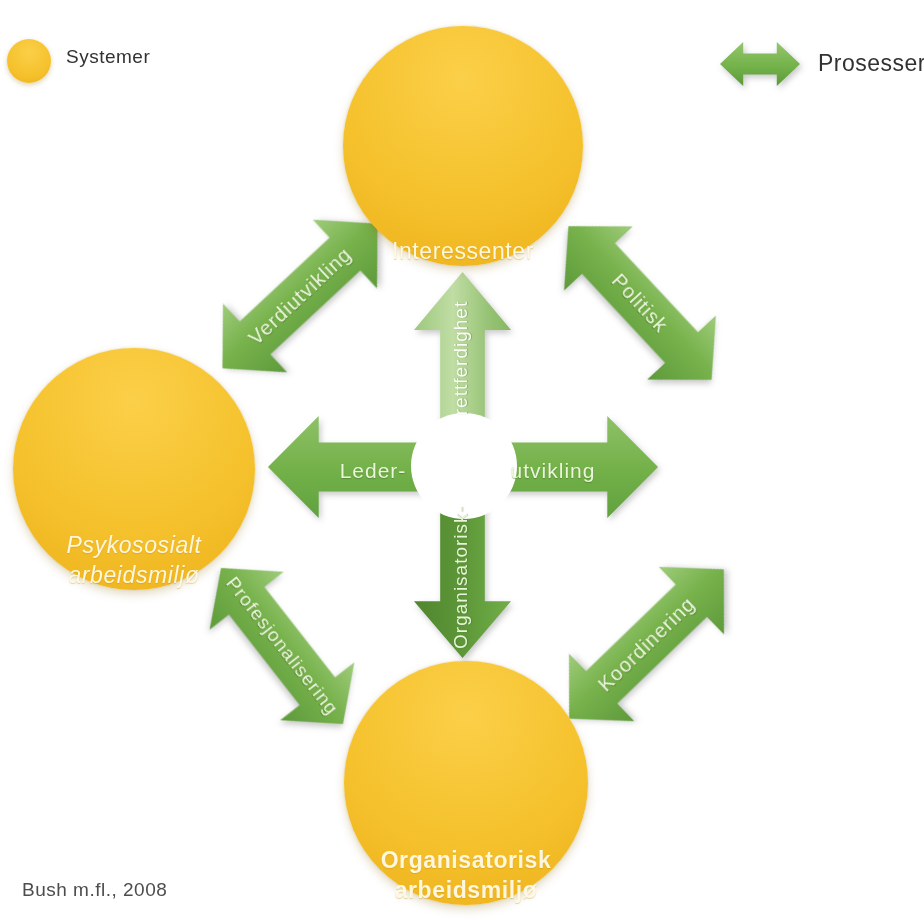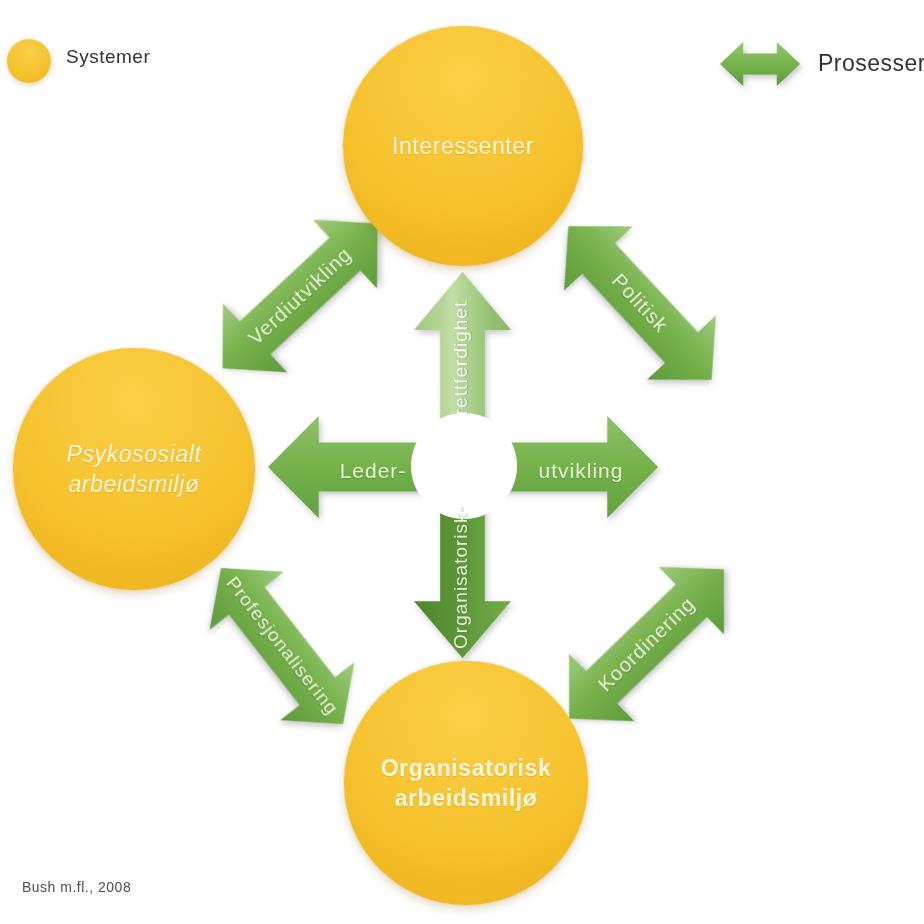--- a/index.html
+++ b/index.html
@@ -4,21 +4,21 @@
 <style>
   html,body{margin:0;padding:0;background:#ffffff;}
   body{font-family:"Liberation Sans", sans-serif;}
   #stage{position:relative;width:924px;height:924px;background:#ffffff;overflow:hidden;}
 
   
   .sys-circle{
     position:absolute;border-radius:50%;
     background:radial-gradient(circle at 50% 22%, #fbcf48 0%, #f5c22d 55%, #edb11c 100%);
     box-shadow:0 4px 10px rgba(140,105,0,0.25), 0 0 2px rgba(150,110,0,0.25);
-    display:flex;flex-direction:column;align-items:center;justify-content:center;
+    display:flex;flex-direction:column;align-items:center;justify-content:flex-end;
     text-align:center;
   }
   .sys-circle .lbl{
     color:rgba(255,250,232,0.95);font-size:23px;line-height:30px;letter-spacing:0.6px;
     text-shadow:0 1px 1px rgba(190,140,0,0.35);
   }
   #circle-top{left:343px;top:26px;width:240px;height:240px;}
   #circle-left{left:13px;top:348px;width:242px;height:242px;font-style:italic;}
   #circle-right{left:668px;top:348px;width:242px;height:242px;}
   #circle-bottom{left:344px;top:661px;width:244px;height:244px;font-weight:bold;}
@@ -63,39 +63,39 @@
   #lbl-organisatorisk{left:461px;top:577px;color:#e8f4d8;}
 
   
   .hlbl{
     position:absolute;transform:translate(-50%,-50%);
     font-size:21px;letter-spacing:1px;color:#eaf5d9;white-space:nowrap;
     text-shadow:0 1px 1px rgba(60,100,30,0.45);
     margin-top:7px;
   }
   #lbl-leder{left:373px;top:464px;}
-  #lbl-utvikling{left:581px;top:464px;}
+  #lbl-utvikling{left:553px;top:464px;}
 
   
   #center-disc{position:absolute;left:411px;top:413px;width:106px;height:106px;border-radius:50%;background:#ffffff;}
   #logo{position:absolute;left:405px;top:435px;width:130px;height:62px;}
   #logo .word{position:absolute;left:45px;top:15px;width:72px;text-align:center;
     color:#9e9e9e;font-size:27px;letter-spacing:1px;}
   .dot{position:absolute;width:4px;height:4px;border-radius:50%;opacity:0.85;}
 
   
   #legend-circle{position:absolute;left:7px;top:39px;width:44px;height:44px;border-radius:50%;
     background:radial-gradient(circle at 50% 30%, #fbcf48 0%, #f5c22d 60%, #edb11c 100%);
     box-shadow:0 2px 5px rgba(140,105,0,0.3);}
   #legend-systemer{position:absolute;left:66px;top:46px;font-size:19px;color:#323232;letter-spacing:0.5px;}
   #legend-arrow{left:720px;top:42px;width:80px;height:44px;}
   #legend-prosesser{position:absolute;left:818px;top:50px;font-size:23px;color:#323232;letter-spacing:0.5px;}
 
   
-  #citation{position:absolute;left:22px;top:879px;font-size:14px;color:#4d4d4d;letter-spacing:0.5px;}
+  #citation{position:absolute;left:22px;top:879px;font-size:19px;color:#4d4d4d;letter-spacing:0.5px;}
 </style>
 </head>
 <body>
 
 <div id="stage">
 
   <div id="legend-circle"></div>
   <div id="legend-systemer">Systemer</div>
   <div id="legend-arrow" class="arrow">
     <div class="shape clip-legend grad-legend"></div>

